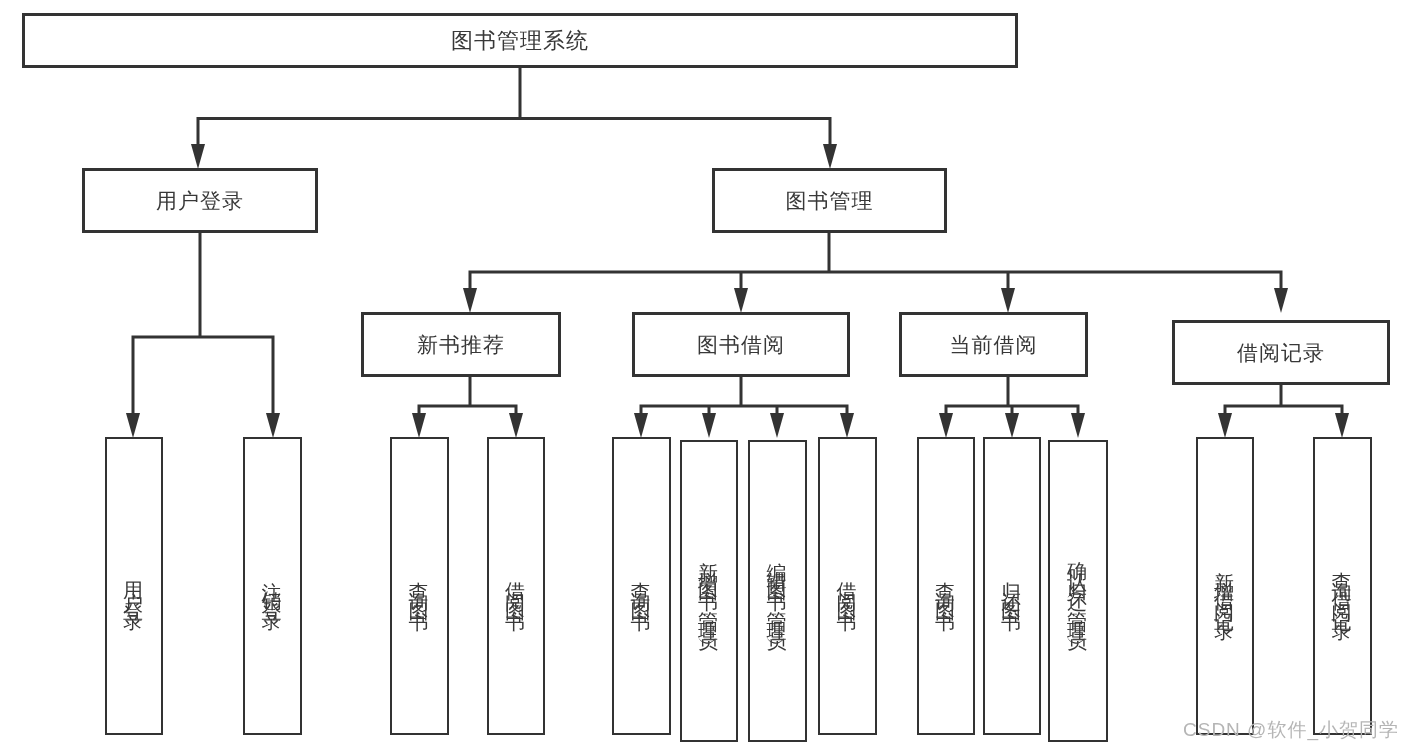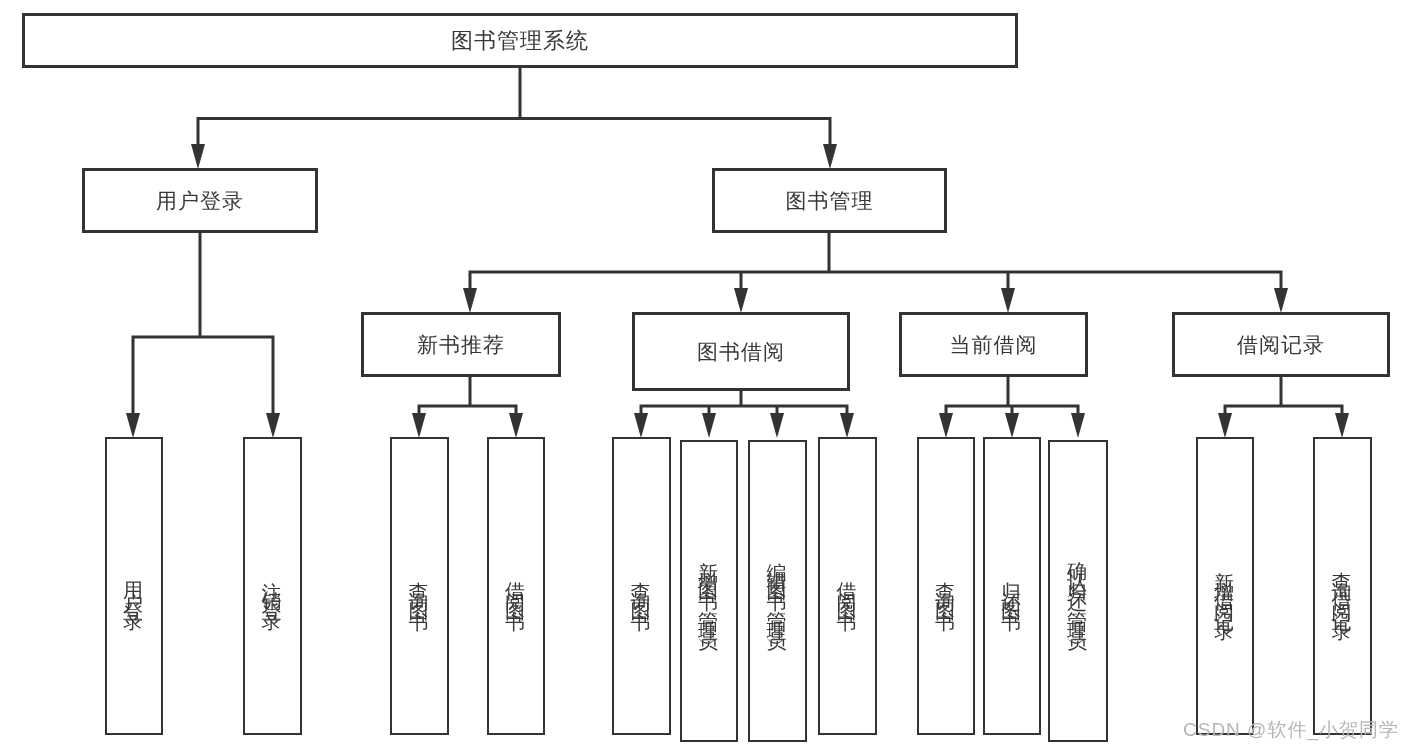--- a/index.html
+++ b/index.html
@@ -82,23 +82,23 @@
     <polygon points="1218,413 1232,413 1225,438"></polygon>
     <polygon points="1335,413 1349,413 1342,438"></polygon>
   </svg>
 
   <div class="node root" style="left:22px;top:13px;width:996px;height:55px;">图书管理系统</div>
 
   <div class="node" style="left:82px;top:168px;width:236px;height:65px;">用户登录</div>
   <div class="node" style="left:712px;top:168px;width:235px;height:65px;text-align:center;">图书管理</div>
 
   <div class="node" style="left:361px;top:312px;width:200px;height:65px;">新书推荐</div>
-  <div class="node" style="left:632px;top:312px;width:218px;height:79px;">图书借阅</div>
+  <div class="node" style="left:632px;top:312px;width:218px;height:65px;">图书借阅</div>
   <div class="node" style="left:899px;top:312px;width:189px;height:65px;">当前借阅</div>
-  <div class="node" style="left:1172px;top:312px;width:218px;height:65px;">借阅记录</div>
+  <div class="node" style="left:1172px;top:320px;width:218px;height:65px;">借阅记录</div>
 
   <div class="vnode" style="left:105px;top:437px;width:58px;height:298px;">用户登录</div>
   <div class="vnode" style="left:243px;top:437px;width:59px;height:298px;">注销登录</div>
 
   <div class="vnode" style="left:390px;top:437px;width:59px;height:298px;">查询图书</div>
   <div class="vnode" style="left:487px;top:437px;width:58px;height:298px;">借阅图书</div>
 
   <div class="vnode" style="left:612px;top:437px;width:59px;height:298px;">查询图书</div>
   <div class="vnode" style="left:680px;top:440px;width:58px;height:302px;">新增图书（管理员）</div>
   <div class="vnode" style="left:748px;top:440px;width:59px;height:302px;">编辑图书（管理员）</div>

